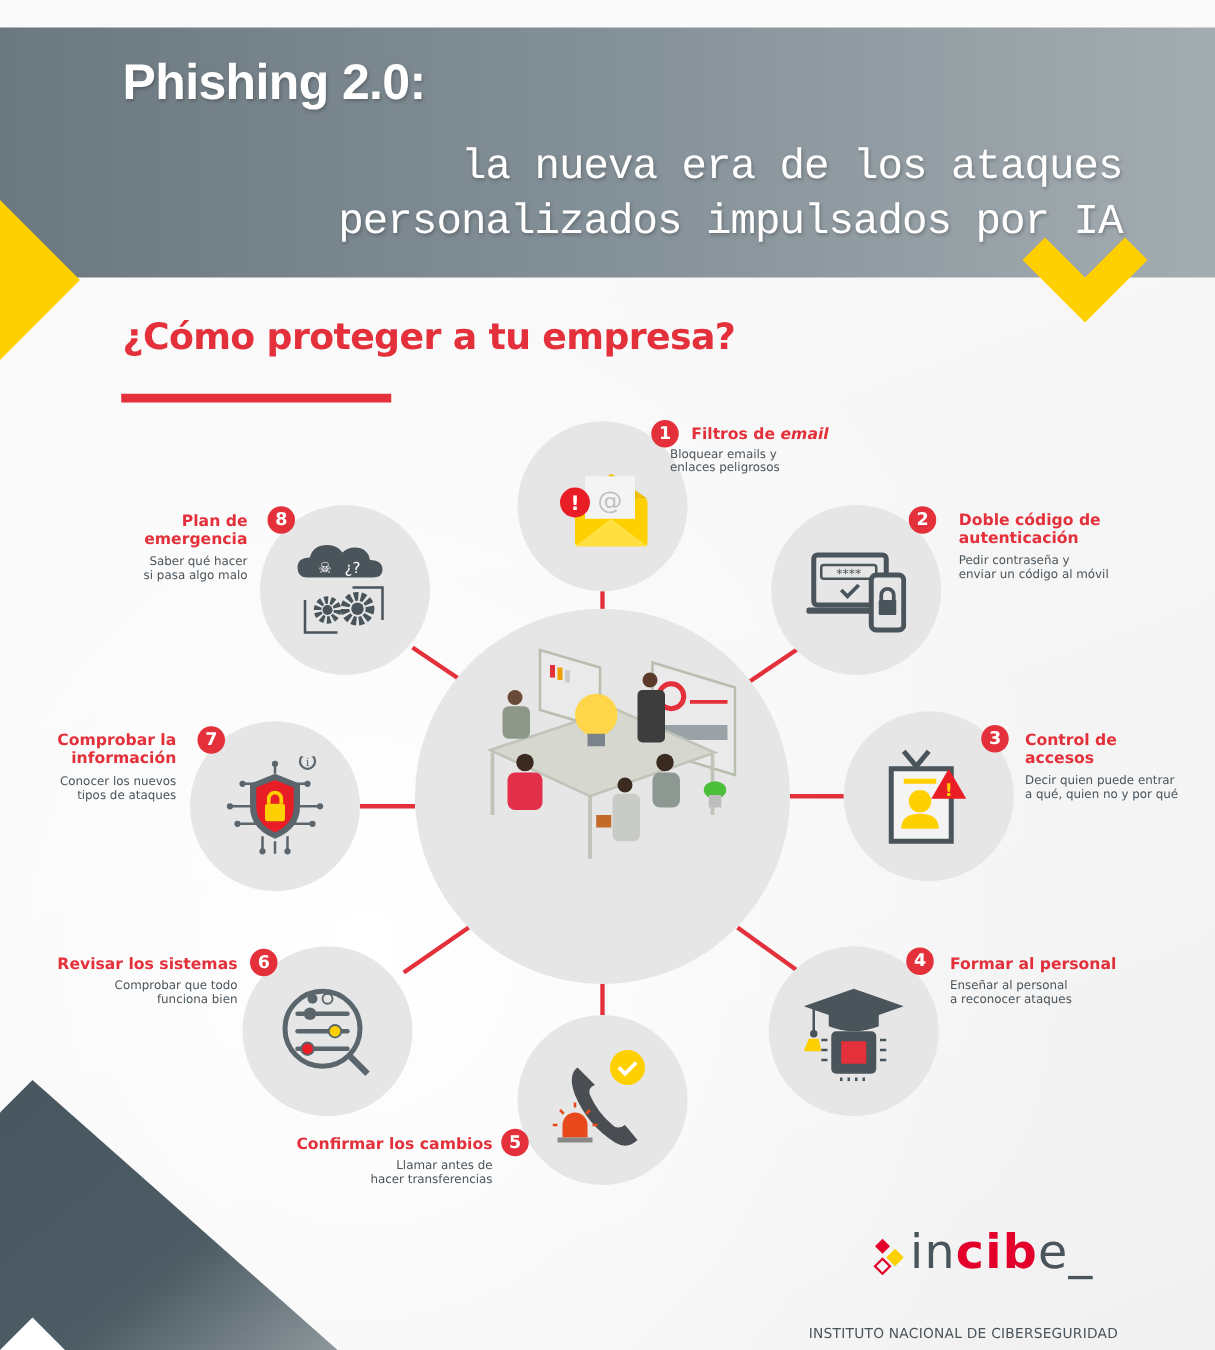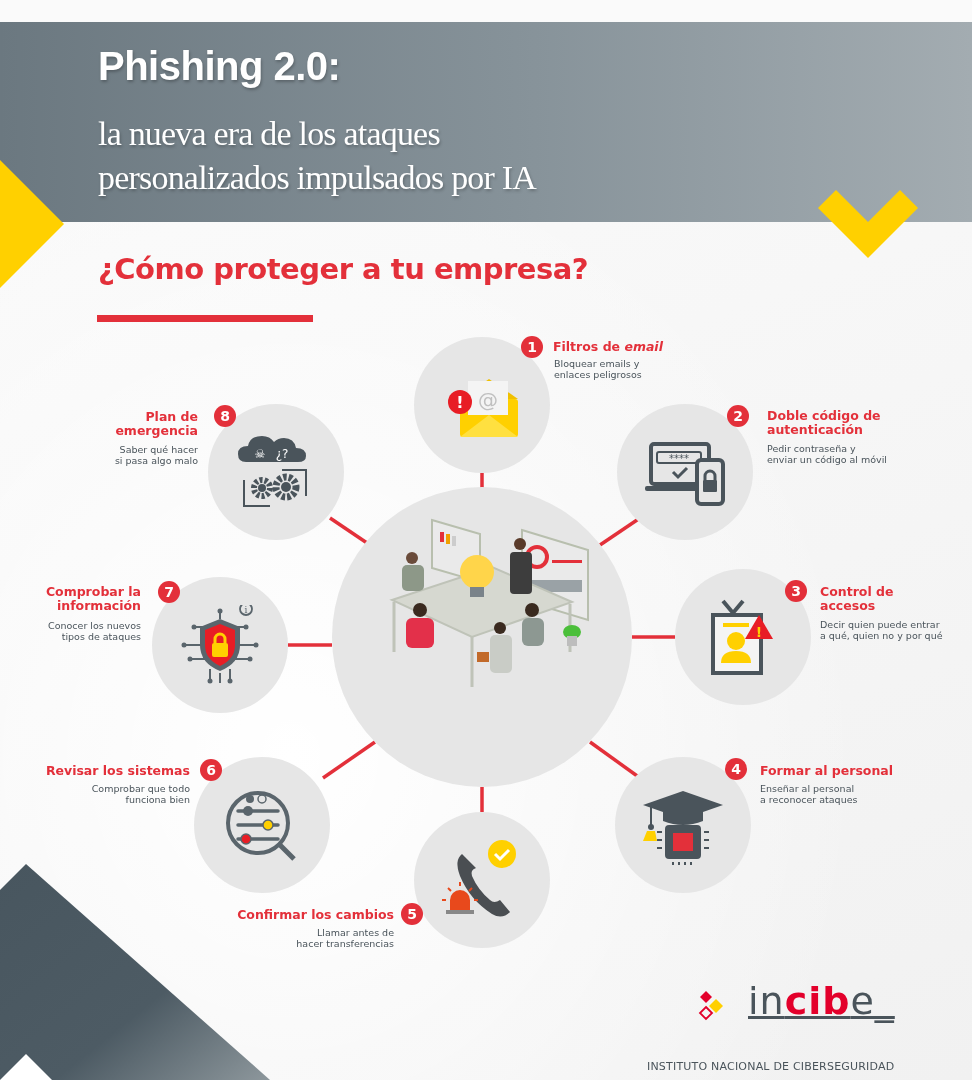--- a/index.html
+++ b/index.html
@@ -23,21 +23,22 @@
   .title {
     position: absolute; left: 98px; top: 44px;
     color: #ffffff; font-weight: bold; font-size: 40px; letter-spacing: -0.5px;
     text-shadow: 1px 2px 3px rgba(0,0,0,0.25);
     font-family: Liberation Sans, sans-serif;
   }
   .subtitle {
     position: absolute; left: 98px; top: 112px; width: 800px;
     color: #ffffff; font-size: 34px; line-height: 44px; letter-spacing: -0.8px;
     text-shadow: 1px 2px 3px rgba(0,0,0,0.25);
-    font-family: Liberation Serif, serif;
+    font-family: Liberation Mono, monospace;
+    text-align: right;
   }
   .yellow-left {
     position: absolute; left: 0; top: 160px; width: 0; height: 0;
     border-top: 64px solid transparent;
     border-bottom: 64px solid transparent;
     border-left: 64px solid #ffd000;
   }
   .yellow-chev { position: absolute; left: 818px; top: 190px; width: 100px; height: 72px; }
   .question {
     position: absolute; left: 98px; top: 252px;
@@ -73,22 +74,22 @@
   }
   .item-desc {
     position: absolute; color: #4a545b; font-size: 9.5px; line-height: 11px;
   }
   .right { text-align: right; }
   .title-em { font-style: italic; }
 
   .logo { position: absolute; left: 698px; top: 985px; width: 240px; height: 40px; }
   .logo-mark { position: absolute; left: 0; top: 4px; width: 28px; height: 32px; }
   .logo-word {
-    position: absolute; left: 50px; top: -6px; font-size: 38px; letter-spacing: 1px;
-    color: #4a545b; font-family: "DejaVu Sans", sans-serif; text-decoration: underline;
+    position: absolute; left: 30px; top: -6px; font-size: 38px; letter-spacing: 1px;
+    color: #4a545b; font-family: "DejaVu Sans", sans-serif;
   }
   .logo-word .red { color: #e3002b; font-weight: bold; }
   .logo-sub {
     position: absolute; left: 647px; top: 1034px; font-size: 11px; color: #4a545b; letter-spacing: 0.2px; margin-top: 26px;
   }
 </style>
 </head>
 <body>
 
 <div class="bg-shade"></div>
@@ -177,21 +178,21 @@
     <polygon points="18,34 47,14 76,34" fill="#f0c000"></polygon>
     <rect x="26" y="16" width="40" height="34" fill="#f4f4f4"></rect>
     <text x="46" y="42" font-size="20" text-anchor="middle" fill="#c0c0c0" font-family="DejaVu Sans, sans-serif">@</text>
     <polygon points="18,72 47,50 76,72" fill="#ffe040"></polygon>
     <circle cx="18" cy="37" r="12" fill="#e81d25"></circle>
     <text x="18" y="43" font-size="16" font-weight="bold" text-anchor="middle" fill="#fff" font-family="DejaVu Sans, sans-serif">!</text>
   </svg>
 </div>
 <div class="badge" style="left:521px; top:336px;">1</div>
 <div class="item-title" style="left:553px; top:340px;"><span>Filtros de </span><span class="title-em">email</span></div>
-<div class="item-desc" style="left:554px; top:358px;">
+<div class="item-desc" style="left:536px; top:358px;">
   <div>Bloquear emails y</div>
   <div>enlaces peligrosos</div>
 </div>
 
 <div class="circle node" style="left:617px; top:404px;">
   <svg viewBox="0 0 80 80">
     <rect x="6" y="12" width="58" height="40" rx="3" fill="none" stroke="#4a545b" stroke-width="4"></rect>
     <rect x="0" y="54" width="62" height="5" rx="2" fill="#4a545b"></rect>
     <rect x="12" y="20" width="44" height="11" rx="2" fill="none" stroke="#4a545b" stroke-width="2"></rect>
     <text x="34" y="30" font-size="10" text-anchor="middle" fill="#4a545b" font-family="DejaVu Sans, sans-serif">****</text>

